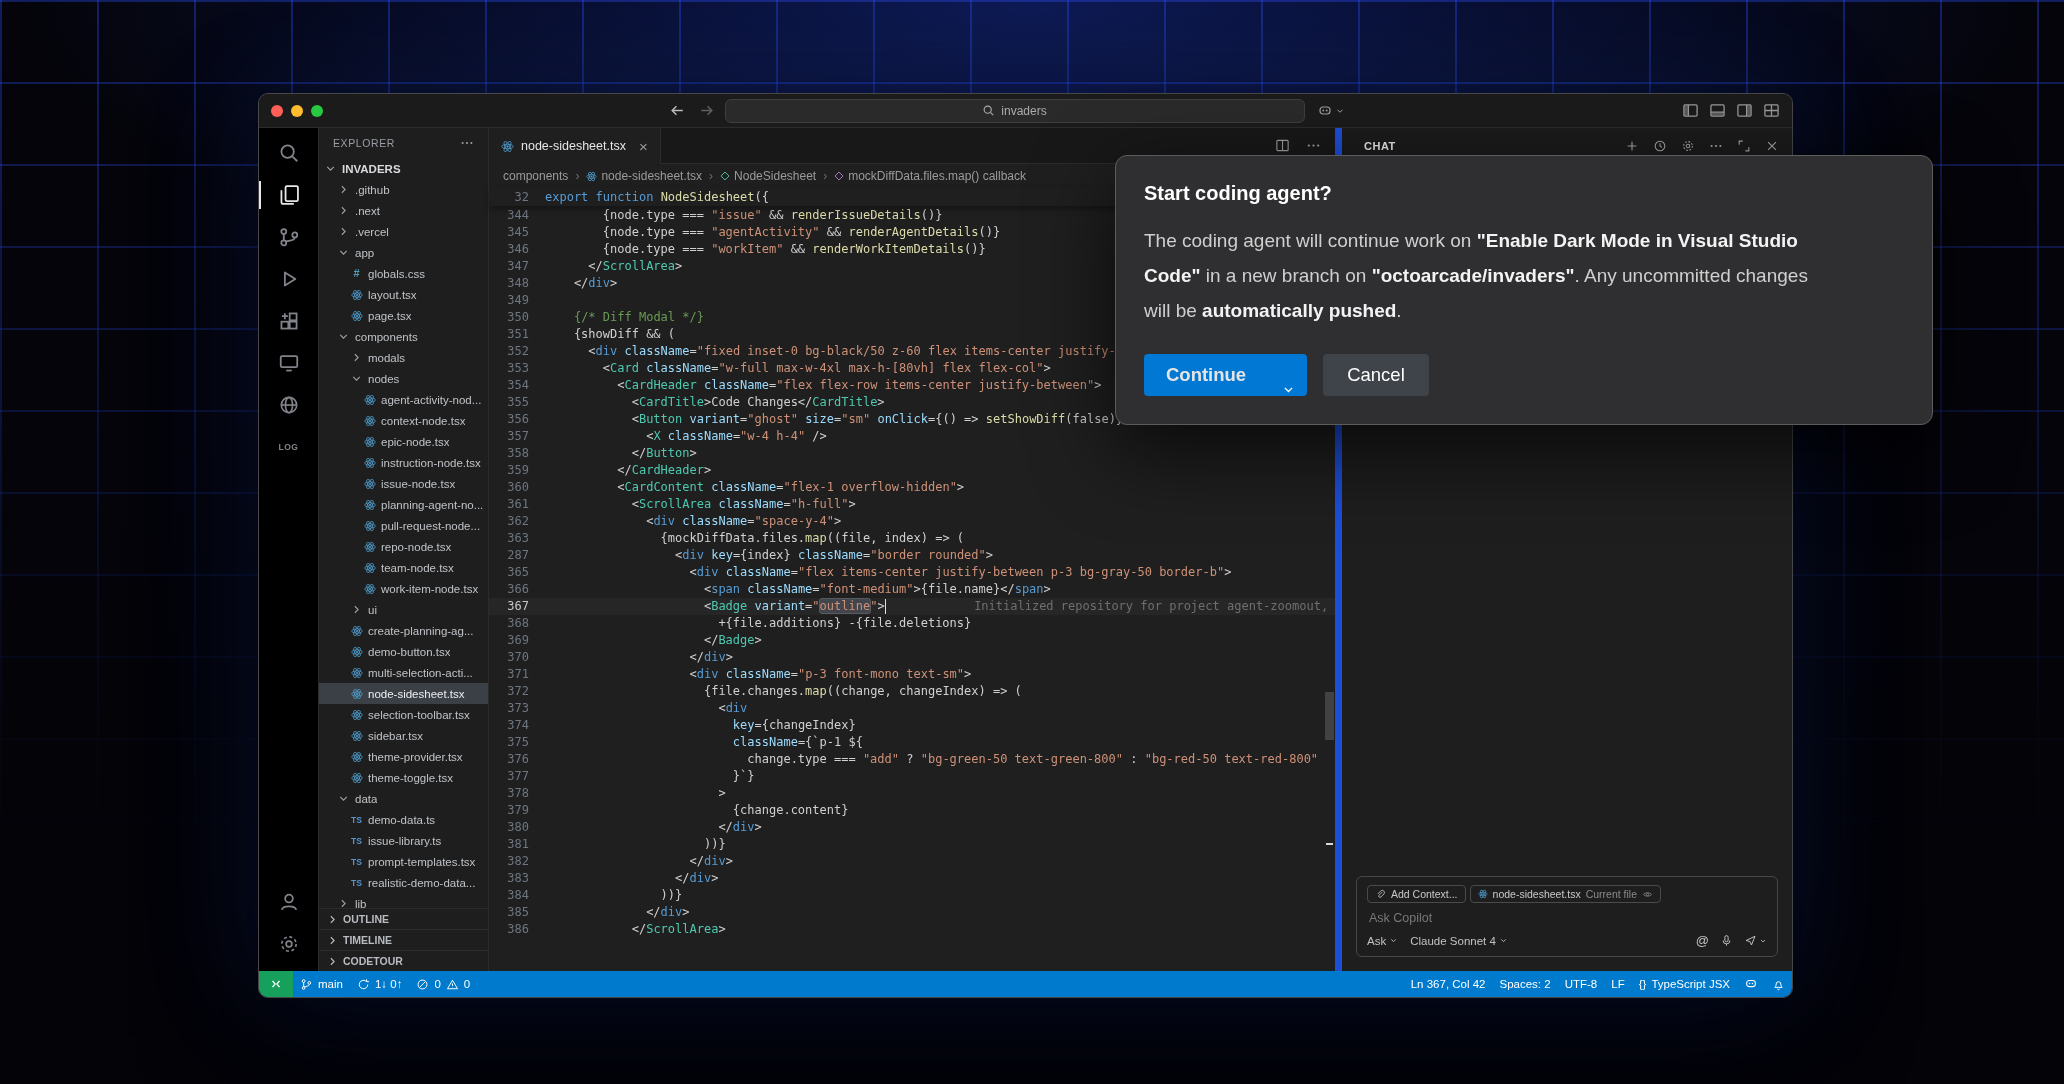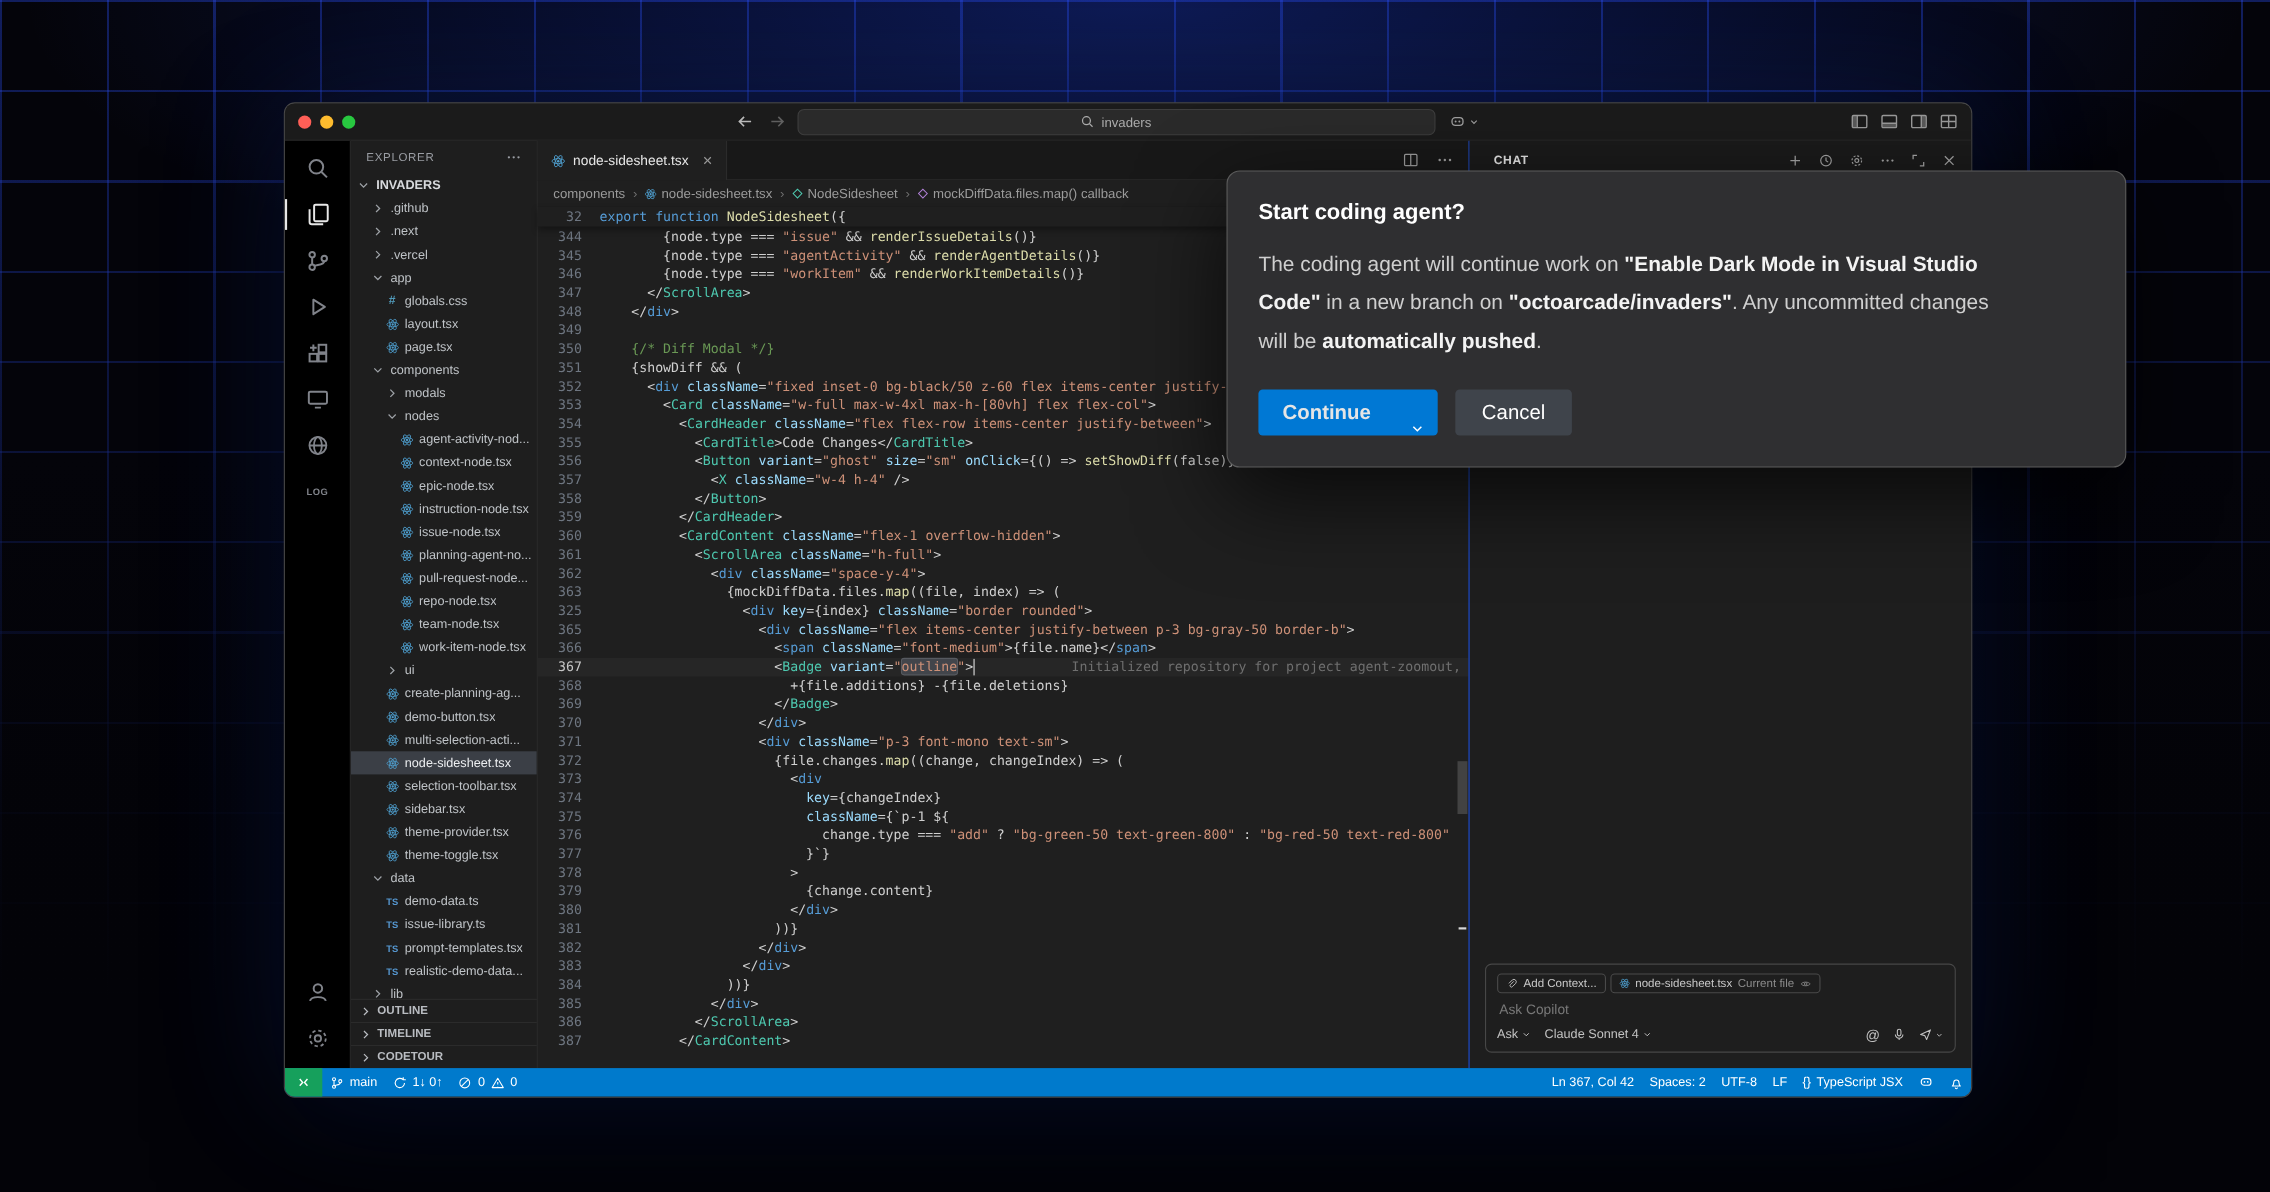--- a/index.html
+++ b/index.html
@@ -79,21 +79,21 @@
   .c-str{color:#ce9178}.c-comp{color:#4ec9b0}.c-tag{color:#569cd6}.c-attr{color:#9cdcfe}
   .c-fn{color:#dcdcaa}.c-kw{color:#569cd6}.c-comment{color:#6a9955}
   .cursor{width:1.5px;height:15px;background:#e0e0e0;display:inline-block;flex:0 0 1.5px}
   .ghost{color:#6f6f6f;margin-left:88px;white-space:pre}
   .word-hl{background:rgba(120,130,145,.35);outline:1px solid rgba(180,190,205,.35);border-radius:2px}
   .sb{position:absolute;top:0;right:0;bottom:0;width:11px}
   .sb-thumb{position:absolute;right:1px;width:9px;top:486px;height:48px;background:rgba(121,121,121,.4)}
   .sb-mark{position:absolute;right:2px;width:7px;height:2px;background:#d8d8d8;top:637px}
 
   
-  .chat-col{width:457px;border-left:1px solid #1d4ed8;background:#1e1e1e;display:flex;flex-direction:column}
+  .chat-col{width:457px;border-left:7px solid #1d4ed8;background:#1e1e1e;display:flex;flex-direction:column}
   .chat-header{flex:0 0 36px;display:flex;align-items:center;border-bottom:1px solid #2b2b2b;padding:0 10px;background:#1b1b1b}
   .chat-tab{font-size:11px;font-weight:700;letter-spacing:.5px;color:#e8e8e8;border-bottom:1px solid #d7d7d7;align-self:stretch;display:flex;align-items:center;padding:0 4px;margin-left:8px;margin-bottom:-1px}
   .ch-icons{margin-left:auto;display:flex;gap:8px;color:#a8a8a8;align-items:center}
   .ch-ic{width:20px;height:20px;display:flex;align-items:center;justify-content:center;cursor:pointer}
   .chat-body{flex:1}
   .chat-input{margin:0 14px 14px;border:1px solid #474747;border-radius:6px;padding:8px 10px;display:flex;flex-direction:column;gap:7px;background:#1e1e1e}
   .ci-row1{display:flex;gap:4px;align-items:center}
   .chip{display:flex;align-items:center;gap:5px;border:1px solid #4a4a4a;border-radius:4px;padding:2px 7px;font-size:10.5px;color:#c9c9c9;cursor:pointer}
   .chip .dim{color:#8b8b8b}
   .ci-placeholder{font-size:12.5px;color:#787878;padding:1px 2px}
@@ -790,21 +790,21 @@
             <div class="code-line"><span class="ln">354</span><span class="ct">          &lt;<span class="c-comp">CardHeader</span> <span class="c-attr">className</span>=<span class="c-str">"flex flex-row items-center justify-between"</span>&gt;</span></div>
             <div class="code-line"><span class="ln">355</span><span class="ct">            &lt;<span class="c-comp">CardTitle</span>&gt;Code Changes&lt;/<span class="c-comp">CardTitle</span>&gt;</span></div>
             <div class="code-line"><span class="ln">356</span><span class="ct">            &lt;<span class="c-comp">Button</span> <span class="c-attr">variant</span>=<span class="c-str">"ghost"</span> <span class="c-attr">size</span>=<span class="c-str">"sm"</span> <span class="c-attr">onClick</span>={() =&gt; <span class="c-fn">setShowDiff</span>(false)}&gt;</span></div>
             <div class="code-line"><span class="ln">357</span><span class="ct">              &lt;<span class="c-comp">X</span> <span class="c-attr">className</span>=<span class="c-str">"w-4 h-4"</span> /&gt;</span></div>
             <div class="code-line"><span class="ln">358</span><span class="ct">            &lt;/<span class="c-comp">Button</span>&gt;</span></div>
             <div class="code-line"><span class="ln">359</span><span class="ct">          &lt;/<span class="c-comp">CardHeader</span>&gt;</span></div>
             <div class="code-line"><span class="ln">360</span><span class="ct">          &lt;<span class="c-comp">CardContent</span> <span class="c-attr">className</span>=<span class="c-str">"flex-1 overflow-hidden"</span>&gt;</span></div>
             <div class="code-line"><span class="ln">361</span><span class="ct">            &lt;<span class="c-comp">ScrollArea</span> <span class="c-attr">className</span>=<span class="c-str">"h-full"</span>&gt;</span></div>
             <div class="code-line"><span class="ln">362</span><span class="ct">              &lt;<span class="c-tag">div</span> <span class="c-attr">className</span>=<span class="c-str">"space-y-4"</span>&gt;</span></div>
             <div class="code-line"><span class="ln">363</span><span class="ct">                {mockDiffData.files.<span class="c-fn">map</span>((file, index) =&gt; (</span></div>
-            <div class="code-line"><span class="ln">325</span><span class="ct">                  &lt;<span class="c-tag">div</span> <span class="c-attr">key</span>={index} <span class="c-attr">className</span>=<span class="c-str">"border rounded"</span>&gt;</span></div>
+            <div class="code-line"><span class="ln">287</span><span class="ct">                  &lt;<span class="c-tag">div</span> <span class="c-attr">key</span>={index} <span class="c-attr">className</span>=<span class="c-str">"border rounded"</span>&gt;</span></div>
             <div class="code-line"><span class="ln">365</span><span class="ct">                    &lt;<span class="c-tag">div</span> <span class="c-attr">className</span>=<span class="c-str">"flex items-center justify-between p-3 bg-gray-50 border-b"</span>&gt;</span></div>
             <div class="code-line"><span class="ln">366</span><span class="ct">                      &lt;<span class="c-tag">span</span> <span class="c-attr">className</span>=<span class="c-str">"font-medium"</span>&gt;{file.name}&lt;/<span class="c-tag">span</span>&gt;</span></div>
             <div class="code-line current"><span class="ln">367</span><span class="ct">                      &lt;<span class="c-comp">Badge</span> <span class="c-attr">variant</span>=<span class="c-str">"<span class="word-hl">outline</span>"</span>&gt;</span><span class="cursor"></span><span class="ghost">Initialized repository for project agent-zoomout, v0 (1 month ago)</span></div>
             <div class="code-line"><span class="ln">368</span><span class="ct">                        +{file.additions} -{file.deletions}</span></div>
             <div class="code-line"><span class="ln">369</span><span class="ct">                      &lt;/<span class="c-comp">Badge</span>&gt;</span></div>
             <div class="code-line"><span class="ln">370</span><span class="ct">                    &lt;/<span class="c-tag">div</span>&gt;</span></div>
             <div class="code-line"><span class="ln">371</span><span class="ct">                    &lt;<span class="c-tag">div</span> <span class="c-attr">className</span>=<span class="c-str">"p-3 font-mono text-sm"</span>&gt;</span></div>
             <div class="code-line"><span class="ln">372</span><span class="ct">                      {file.changes.<span class="c-fn">map</span>((change, changeIndex) =&gt; (</span></div>
             <div class="code-line"><span class="ln">373</span><span class="ct">                        &lt;<span class="c-tag">div</span></span></div>
             <div class="code-line"><span class="ln">374</span><span class="ct">                          <span class="c-attr">key</span>={changeIndex}</span></div>
@@ -813,21 +813,20 @@
             <div class="code-line"><span class="ln">377</span><span class="ct">                          }`}</span></div>
             <div class="code-line"><span class="ln">378</span><span class="ct">                        &gt;</span></div>
             <div class="code-line"><span class="ln">379</span><span class="ct">                          {change.content}</span></div>
             <div class="code-line"><span class="ln">380</span><span class="ct">                        &lt;/<span class="c-tag">div</span>&gt;</span></div>
             <div class="code-line"><span class="ln">381</span><span class="ct">                      ))}</span></div>
             <div class="code-line"><span class="ln">382</span><span class="ct">                    &lt;/<span class="c-tag">div</span>&gt;</span></div>
             <div class="code-line"><span class="ln">383</span><span class="ct">                  &lt;/<span class="c-tag">div</span>&gt;</span></div>
             <div class="code-line"><span class="ln">384</span><span class="ct">                ))}</span></div>
             <div class="code-line"><span class="ln">385</span><span class="ct">              &lt;/<span class="c-tag">div</span>&gt;</span></div>
             <div class="code-line"><span class="ln">386</span><span class="ct">            &lt;/<span class="c-comp">ScrollArea</span>&gt;</span></div>
-            <div class="code-line"><span class="ln">387</span><span class="ct">          &lt;/<span class="c-comp">CardContent</span>&gt;</span></div>
           </div>
         <div class="sb">
           <div class="sb-thumb"></div>
           <div class="sb-mark"></div>
         </div>
       </div>
     </div>
 
     <div class="chat-col">
       <div class="chat-header">

